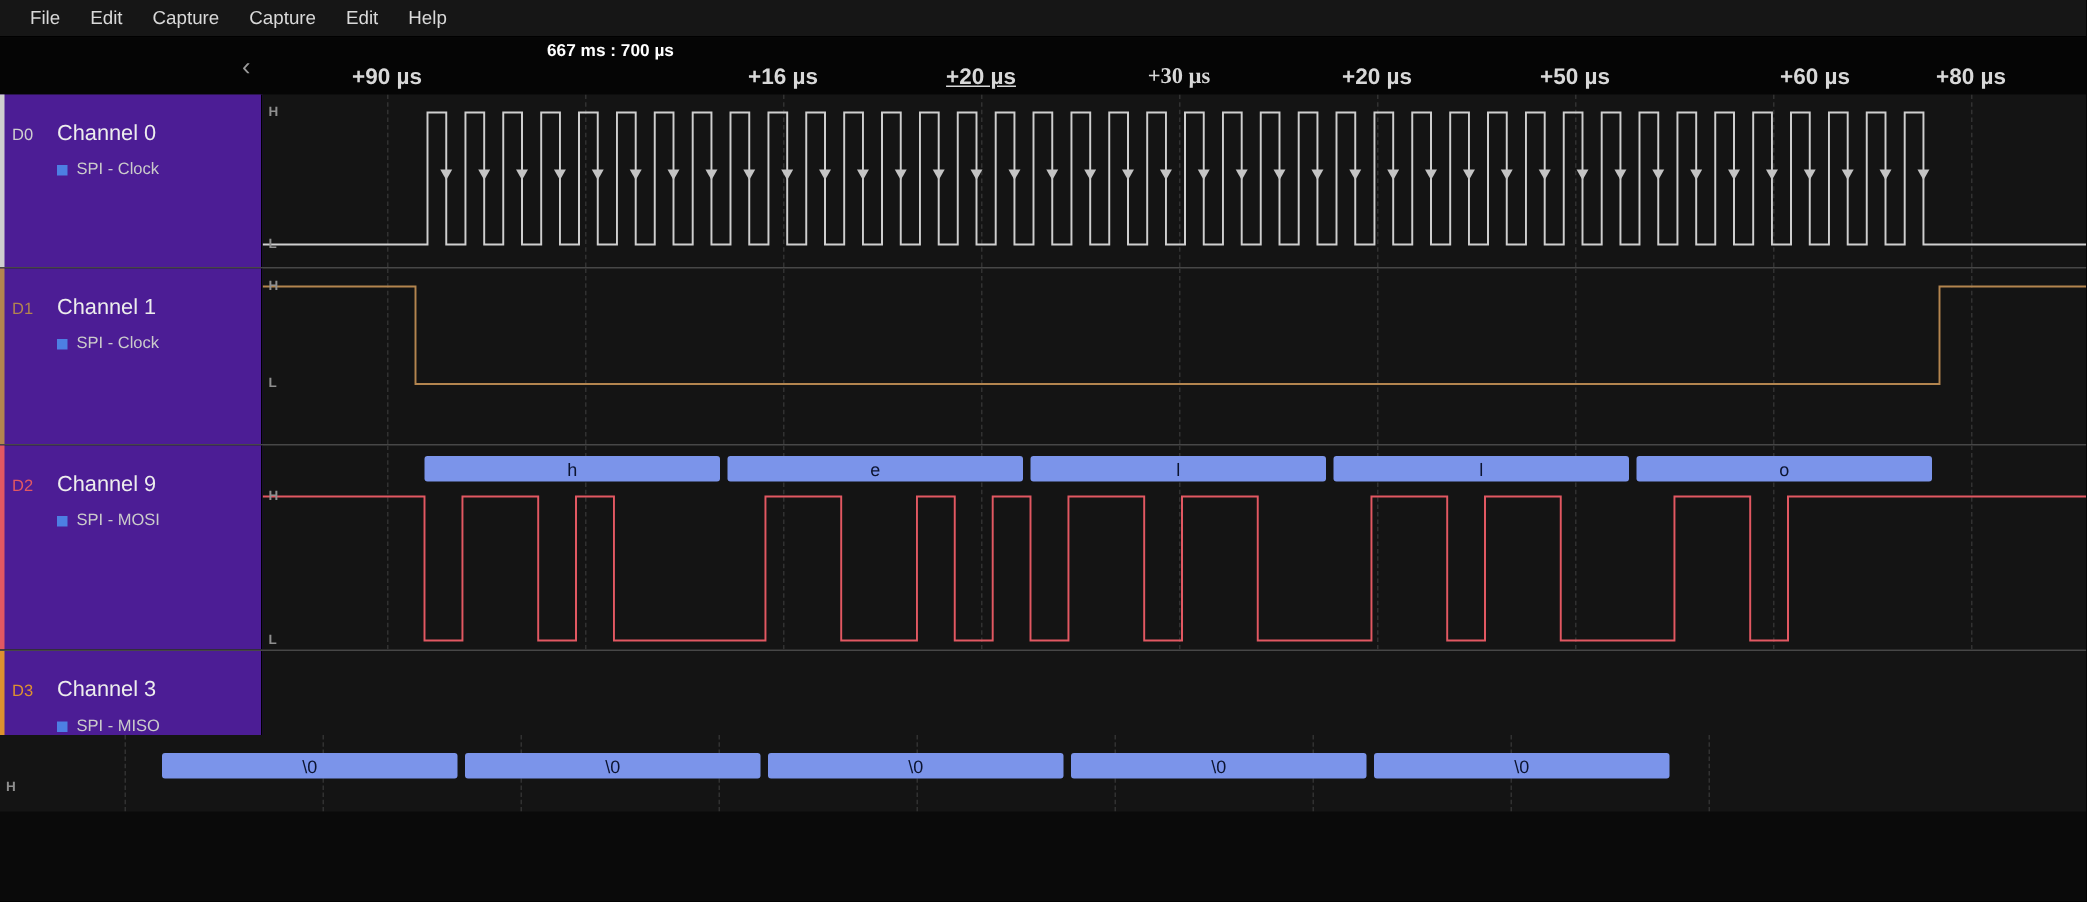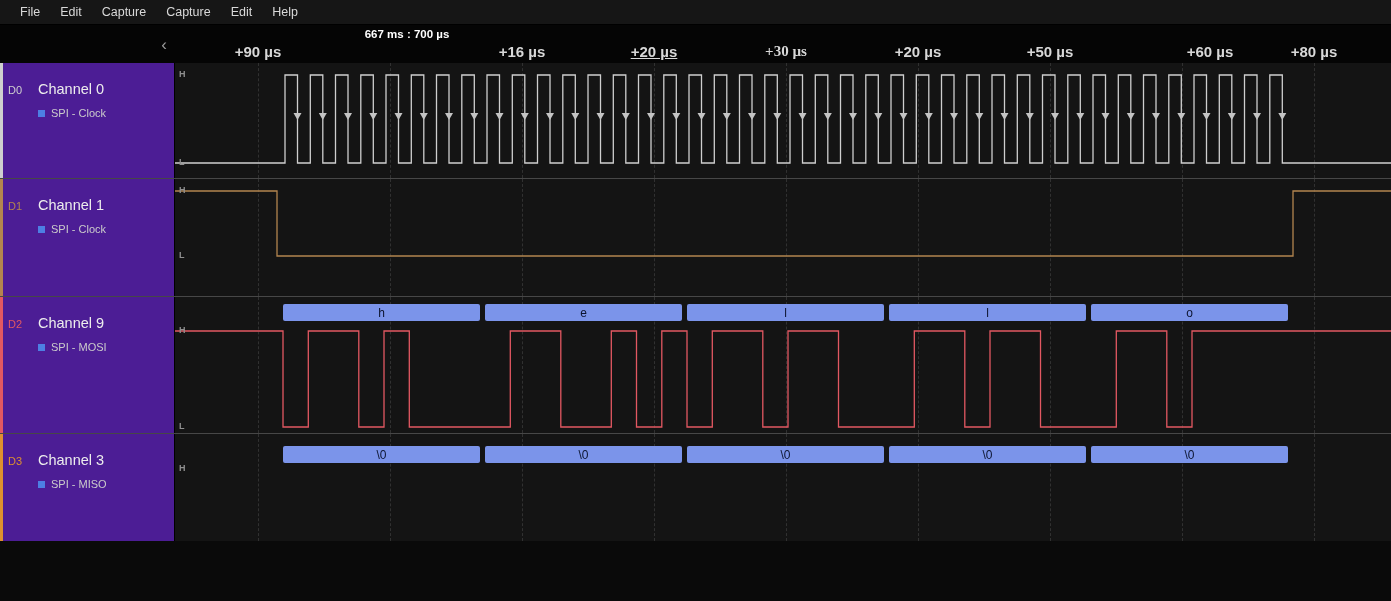--- a/index.html
+++ b/index.html
@@ -223,21 +223,21 @@
           <path d="M0 34H108.0V130H133.3V34H183.8V130H209.0V34H234.3V130H335.3V34H385.8V130H436.3V34H461.5V130H486.8V34H512.0V130H537.3V34H587.8V130H613.0V34H663.5V130H739.3V34H789.8V130H815.0V34H865.5V130H941.3V34H991.8V130H1017.0V34H1216" fill="none" stroke="#e25862" stroke-width="1.3"></path>
         </svg>
         <div class="ann" style="left: 108px; width: 197px; top: 7px; background: rgb(123, 148, 234); color: rgb(12, 20, 48);">h</div>
         <div class="ann" style="left: 310px; width: 197px; top: 7px; background: rgb(123, 148, 234); color: rgb(12, 20, 48);">e</div>
         <div class="ann" style="left: 512px; width: 197px; top: 7px; background: rgb(123, 148, 234); color: rgb(12, 20, 48);">l</div>
         <div class="ann" style="left: 714px; width: 197px; top: 7px; background: rgb(123, 148, 234); color: rgb(12, 20, 48);">l</div>
         <div class="ann" style="left: 916px; width: 197px; top: 7px; background: rgb(123, 148, 234); color: rgb(12, 20, 48);">o</div>
       </div>
   </div>
 
-  <div class="row" style="height: 108px;">
+  <div class="row" style="height: 108px; flex-direction: column;">
     <div class="side">
       <div class="stripe" style="background: rgb(222, 145, 47);"></div>
       <div class="chtop">
         <span class="chid" style="color: rgb(222, 145, 47);">D3</span>
         <span class="chname">Channel 3</span>
       </div>
       <div class="chsub">
         <span class="sq" style="background: rgb(77, 127, 227);"></span>
         <span class="antext">SPI - MISO</span>
       </div>

